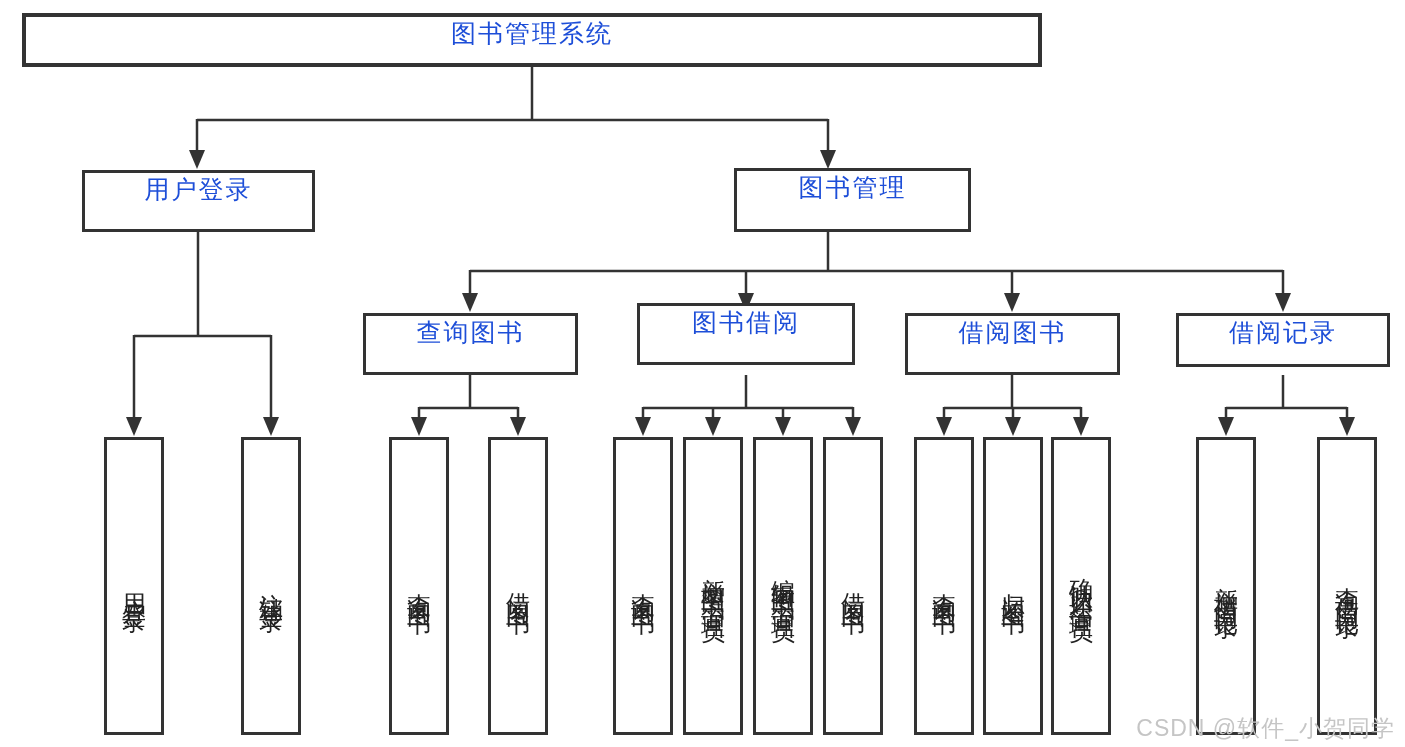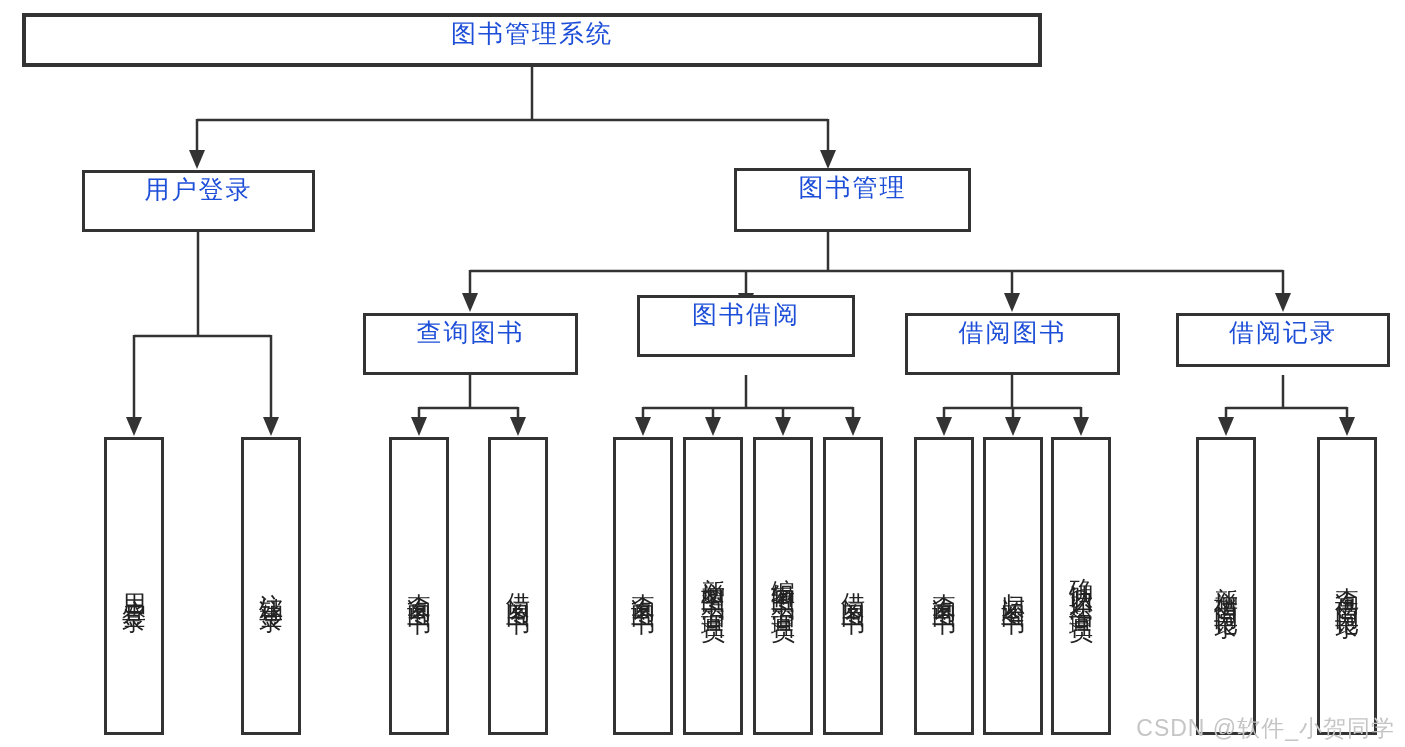--- a/index.html
+++ b/index.html
@@ -146,21 +146,21 @@
   <div class="node" style="left:82px; top:170px; width:233px; height:62px;">
     <span>用户登录</span>
   </div>
   <div class="node" style="left:710px; top:168px; width:237px; height:64px;margin-left:24px;">
     <span>图书管理</span>
   </div>
 
   <div class="node" style="left:363px; top:313px; width:215px; height:62px;">
     <span>查询图书</span>
   </div>
-  <div class="node" style="left:637px; top:295px; width:218px; height:62px;">
+  <div class="node" style="left:637px; top:303px; width:218px; height:62px;">
     <span>图书借阅</span>
   </div>
   <div class="node" style="left:905px; top:313px; width:215px; height:62px;">
     <span>借阅图书</span>
   </div>
   <div class="node" style="left:1176px; top:313px; width:214px; height:54px;">
     <span>借阅记录</span>
   </div>
 
   <div class="leaf" style="left:104px;">

